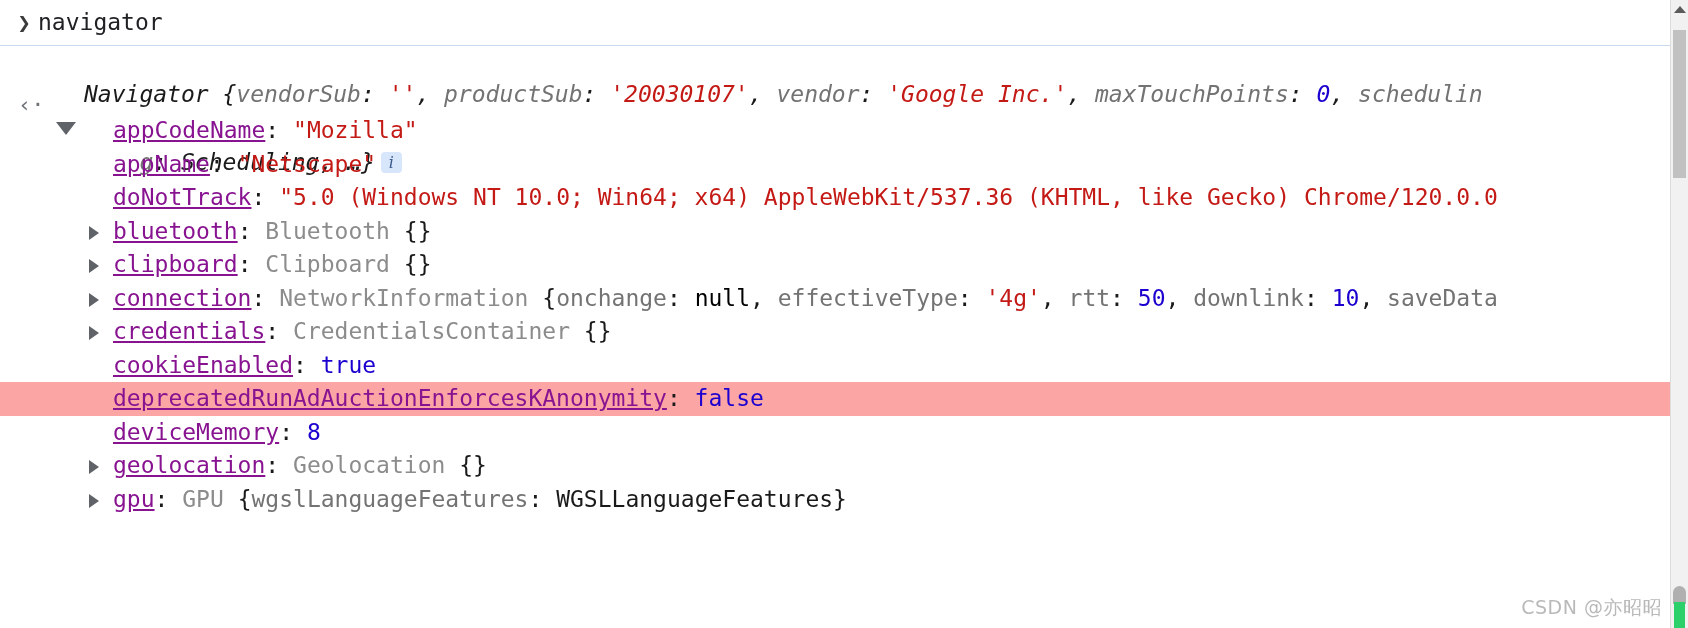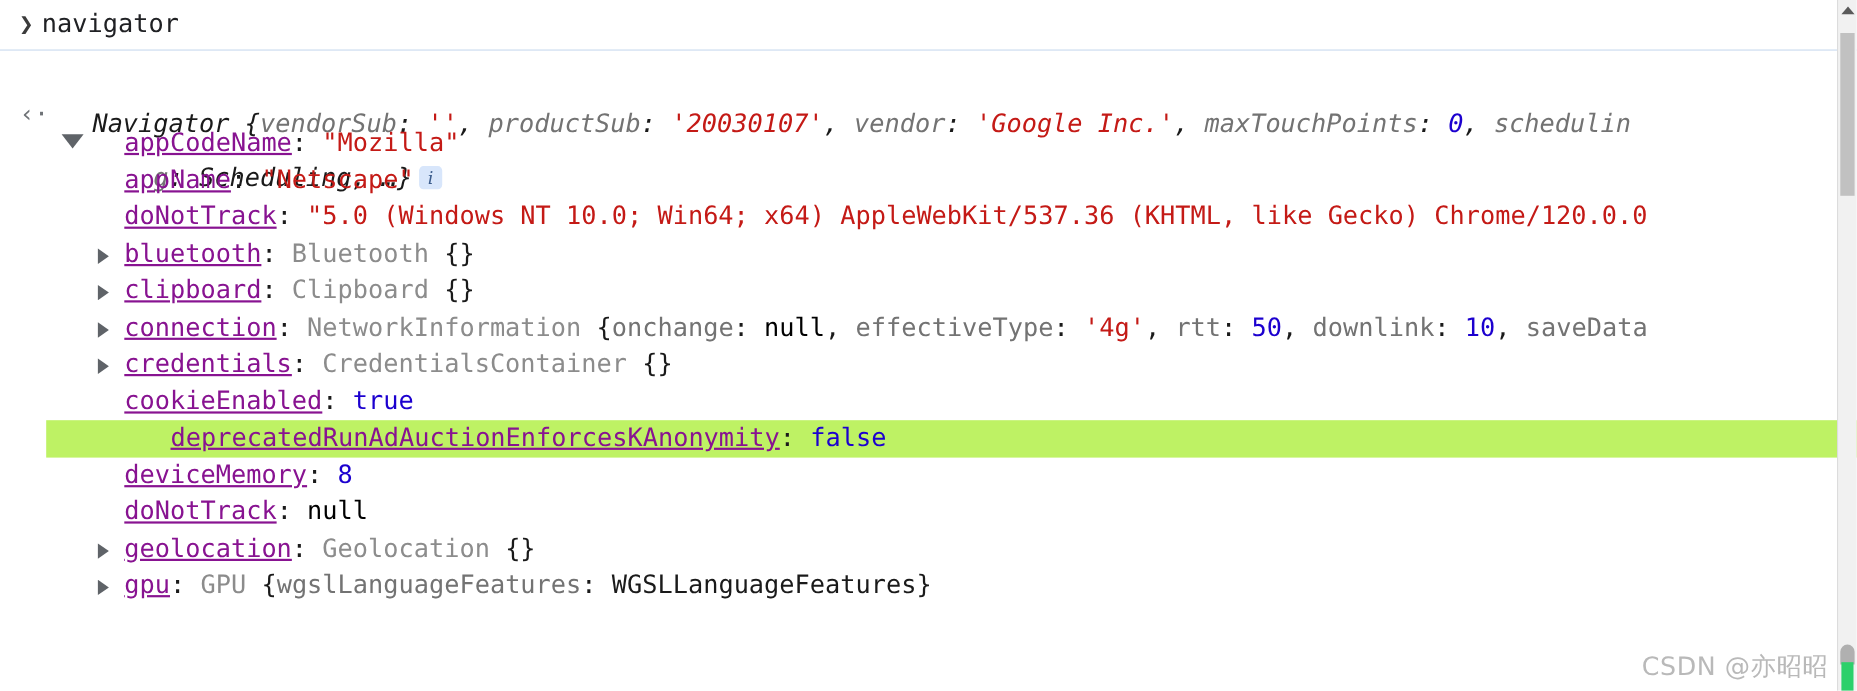--- a/index.html
+++ b/index.html
@@ -76,21 +76,21 @@
     border-right: 10px solid transparent;
     border-top: 13px solid #5f6368;
   }
 
   .head-line {
     position: absolute;
     left: 84px;
     white-space: pre;
     font-style: italic;
   }
-  .head-line.l1 { top: 51px; }
+  .head-line.l1 { top: 32px; }
   .head-line.l2 { top: 66px; }
 
   
   .t-class   { color: #1a1a1a; font-style: italic; }
   .t-punct   { color: #1a1a1a; }
   .t-key     { color: #881391; text-decoration: underline; }
   .t-keyg    { color: #737373; }
   .t-string  { color: #c41a16; }
   .t-number  { color: #1c00cf; }
   .t-null    { color: #000000; }
@@ -123,22 +123,21 @@
   }
   .prop-row {
     position: relative;
     height: 33.5px;
     white-space: nowrap;
     padding-left: 113px;
     box-sizing: border-box;
     overflow: hidden;
   }
   .prop-row.highlight {
-    background: #bef264;
-    margin-left: 42px;
+    background: #fca5a5;
   }
   .prop-row .tri {
     position: absolute;
     left: 89px;
     top: 11px;
     width: 0;
     height: 0;
     border-top: 7px solid transparent;
     border-bottom: 7px solid transparent;
     border-left: 10px solid #5f6368;
@@ -201,21 +200,21 @@
     background: #b0b0b0;
     border-radius: 9px 9px 0 0;
   }
 
   
   .watermark {
     position: absolute;
     right: 26px;
     bottom: 4px;
     color: #b9b9b9;
-    font-size: 23px;
+    font-size: 19px;
     font-family: "DejaVu Sans", "Liberation Sans", sans-serif;
     white-space: nowrap;
     letter-spacing: 0.5px;
   }
 </style>
 </head>
 <body>
 
 <div id="console">
 
@@ -237,21 +236,20 @@
       <div class="prop-row"><span class="txt"><span class="t-key">appCodeName</span><span class="t-punct">: </span><span class="t-string">"Mozilla"</span></span></div>
       <div class="prop-row"><span class="txt"><span class="t-key">appName</span><span class="t-punct">: </span><span class="t-string">"Netscape"</span></span></div>
       <div class="prop-row"><span class="txt"><span class="t-key">doNotTrack</span><span class="t-punct">: </span><span class="t-string">"5.0 (Windows NT 10.0; Win64; x64) AppleWebKit/537.36 (KHTML, like Gecko) Chrome/120.0.0</span></span></div>
       <div class="prop-row"><span class="tri"></span><span class="txt"><span class="t-key">bluetooth</span><span class="t-punct">: </span><span class="t-object">Bluetooth</span><span class="t-punct"> {}</span></span></div>
       <div class="prop-row"><span class="tri"></span><span class="txt"><span class="t-key">clipboard</span><span class="t-punct">: </span><span class="t-object">Clipboard</span><span class="t-punct"> {}</span></span></div>
       <div class="prop-row"><span class="tri"></span><span class="txt"><span class="t-key">connection</span><span class="t-punct">: </span><span class="t-object">NetworkInformation</span><span class="t-punct"> {</span><span class="t-keyg">onchange</span><span class="t-punct">: </span><span class="t-null">null</span><span class="t-punct">, </span><span class="t-keyg">effectiveType</span><span class="t-punct">: </span><span class="t-string">'4g'</span><span class="t-punct">, </span><span class="t-keyg">rtt</span><span class="t-punct">: </span><span class="t-number">50</span><span class="t-punct">, </span><span class="t-keyg">downlink</span><span class="t-punct">: </span><span class="t-number">10</span><span class="t-punct">, </span><span class="t-keyg">saveData</span></span></div>
       <div class="prop-row"><span class="tri"></span><span class="txt"><span class="t-key">credentials</span><span class="t-punct">: </span><span class="t-object">CredentialsContainer</span><span class="t-punct"> {}</span></span></div>
       <div class="prop-row"><span class="txt"><span class="t-key">cookieEnabled</span><span class="t-punct">: </span><span class="t-bool">true</span></span></div>
       <div class="prop-row highlight"><span class="txt"><span class="t-key">deprecatedRunAdAuctionEnforcesKAnonymity</span><span class="t-punct">: </span><span class="t-bool">false</span></span></div>
       <div class="prop-row"><span class="txt"><span class="t-key">deviceMemory</span><span class="t-punct">: </span><span class="t-number">8</span></span></div>
-      <div class="prop-row"><span class="txt"><span class="t-key">doNotTrack</span><span class="t-punct">: </span><span class="t-null">null</span></span></div>
       <div class="prop-row"><span class="tri"></span><span class="txt"><span class="t-key">geolocation</span><span class="t-punct">: </span><span class="t-object">Geolocation</span><span class="t-punct"> {}</span></span></div>
       <div class="prop-row"><span class="tri"></span><span class="txt"><span class="t-key">gpu</span><span class="t-punct">: </span><span class="t-object">GPU</span><span class="t-punct"> {</span><span class="t-keyg">wgslLanguageFeatures</span><span class="t-punct">: </span><span class="t-plain">WGSLLanguageFeatures</span><span class="t-punct">}</span></span></div>
     </div>
 
   <div class="scrollbar">
     <div class="sb-arrow-up"></div>
     <div class="sb-thumb"></div>
     <div class="sb-bottom-cap"></div>
     <div class="sb-bottom-mark"></div>
   </div>

